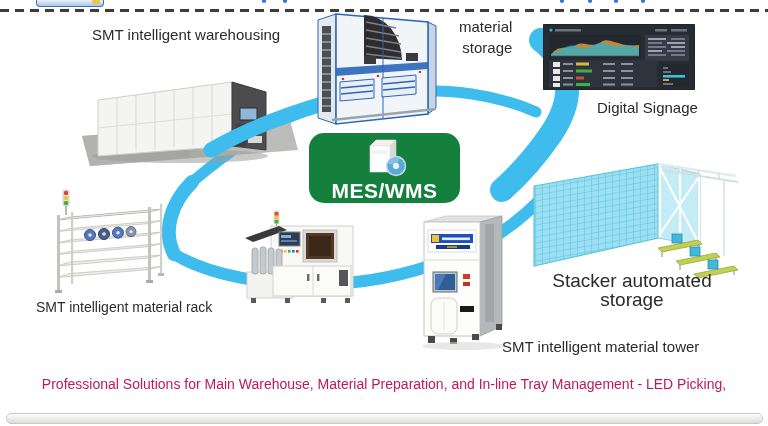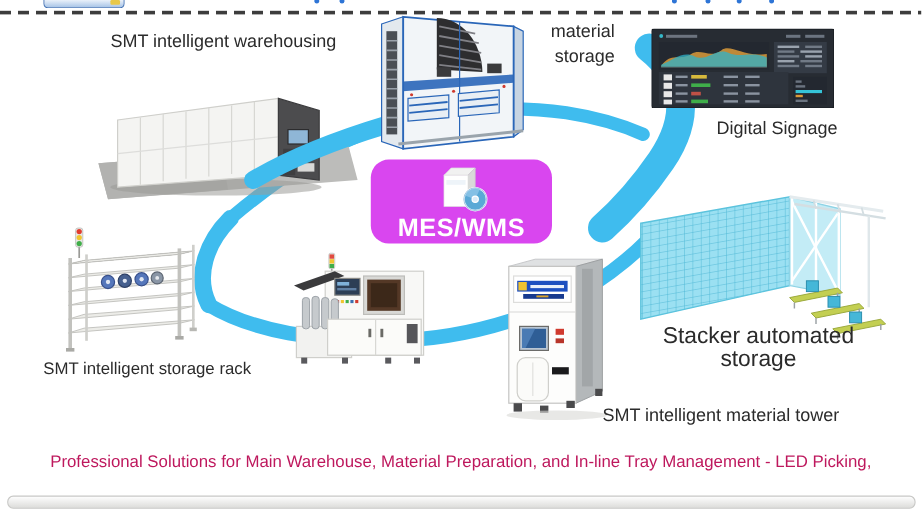--- a/index.html
+++ b/index.html
@@ -10,21 +10,21 @@
   .dashline{position:absolute;left:0;top:9px;width:768px;height:3px;
             background:repeating-linear-gradient(90deg,#3d3d3d 0 9px,transparent 9px 15px);}
   .frag{position:absolute;top:0;width:4px;height:3px;background:#2e75d6;border-radius:0 0 2px 2px;}
   .topbtn{position:absolute;left:36px;top:0;width:66px;height:6px;
           background:linear-gradient(#eaf1fa,#a9c5e7);
           border:1px solid #4472b4;border-top:none;border-radius:0 0 4px 4px;}
   .topbtn .yel{position:absolute;right:3px;top:0;width:8px;height:4px;background:#e8c84a;border-radius:1px;}
   .bottombar{position:absolute;left:6px;top:413px;width:755px;height:9px;border-radius:5px;
              background:linear-gradient(#fdfdfd,#dddddb);border:1px solid #c8c8c6;}
   .meswms{position:absolute;left:309px;top:133px;width:151px;height:70px;border-radius:15px;
-          background:#d946ef;display:flex;flex-direction:column;align-items:center;justify-content:center;}
+          background:#15803d;display:flex;flex-direction:column;align-items:center;justify-content:center;}
   .meswms .txt{color:#ffffff;font-weight:bold;font-size:21px;letter-spacing:.5px;line-height:1;margin-top:2px;}
   .footer{position:absolute;left:0;top:375px;width:768px;text-align:center;color:#be185d;
           font-size:14px;line-height:19px;}
   svg{display:block;}
 </style>
 </head>
 <body>
 
 <div class="stage">
 
@@ -318,21 +318,21 @@
 
   <div class="lbl" style="left:92px;top:26px;font-size:15px;">SMT intelligent warehousing</div>
 
   <div class="lbl" style="left:446px;top:16px;font-size:15px;line-height:21px;">
     <div style="padding-left:13px;">material</div>
     <div style="padding-left:13px;">storage</div>
   </div>
 
   <div class="lbl" style="left:597px;top:99px;font-size:15px;">Digital Signage</div>
 
-  <div class="lbl" style="left:36px;top:299px;font-size:14px;">SMT intelligent storage rack</div>
+  <div class="lbl" style="left:36px;top:299px;font-size:14px;">SMT intelligent material rack</div>
 
 
   <div class="lbl" style="left:502px;top:338px;font-size:15px;">SMT intelligent material tower</div>
 
   <div class="lbl" style="left:552px;top:271px;width:160px;text-align:center;font-size:19px;line-height:19px;">
     <div>Stacker automated</div>
     <div>storage</div>
   </div>
 
   <div class="footer">

